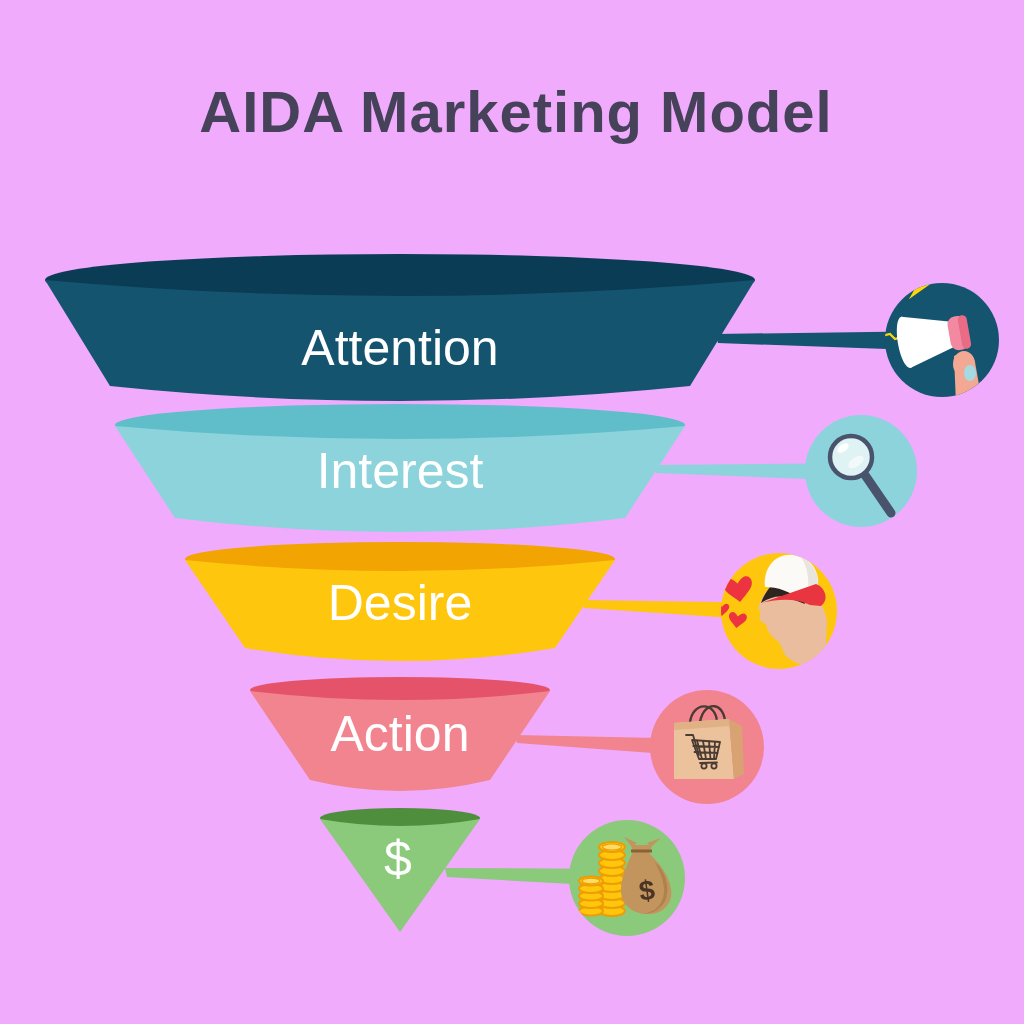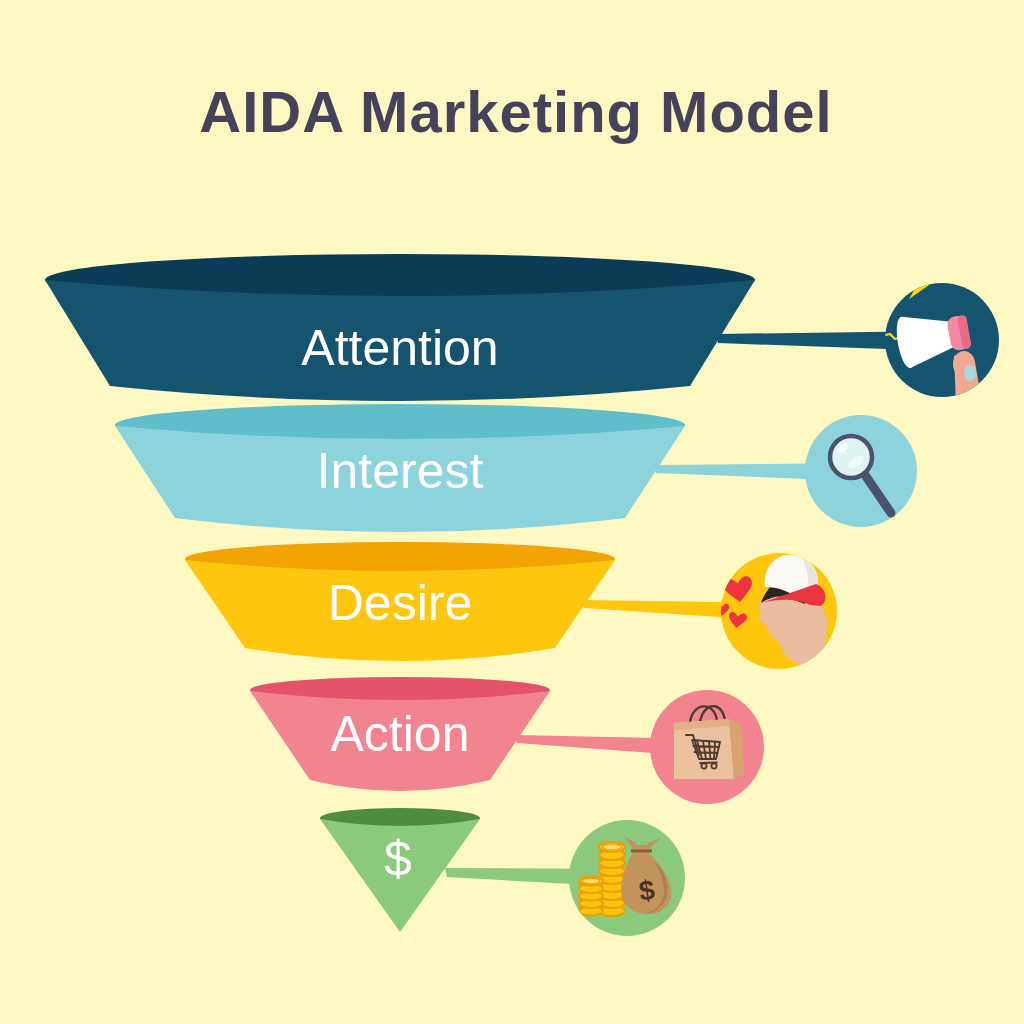--- a/index.html
+++ b/index.html
@@ -1,19 +1,19 @@
 <!DOCTYPE html>
 <html><head>
 <meta charset="utf-8">
 <style>
   html,body{margin:0;padding:0;background:#ffffff;}
   .canvas{
     position:relative;
     width:1024px;height:1024px;
-    background:#fef9c3;
+    background:#f0abfc;
     font-family:"Liberation Sans", sans-serif;
     overflow:hidden;
   }
   svg{display:block;}
   svg text{font-family:"Liberation Sans", sans-serif;}
   .page-title{font-weight:700;font-size:58px;letter-spacing:1px;}
   .stage-label{fill:#ffffff;font-size:50px;font-weight:400;text-anchor:middle;}
   .bag-dollar{font-weight:700;text-anchor:middle;}
 </style>
 </head>

